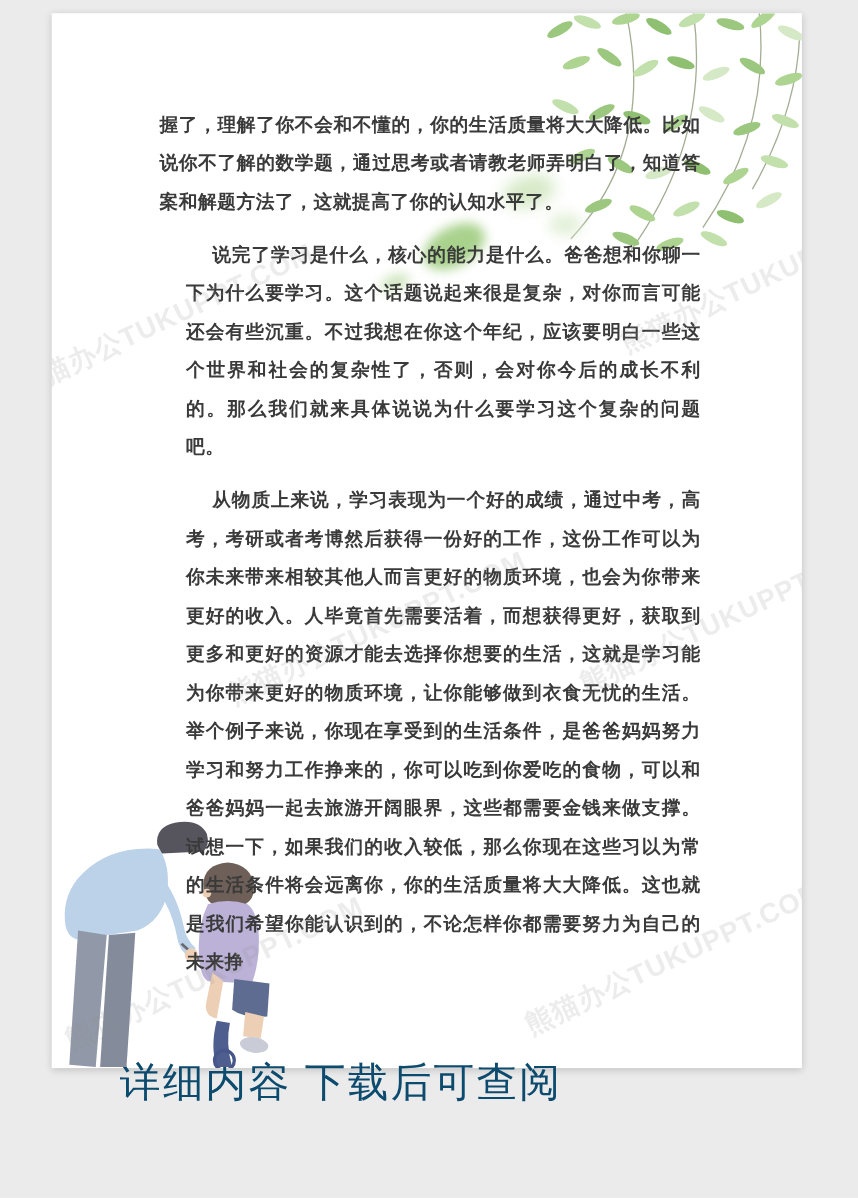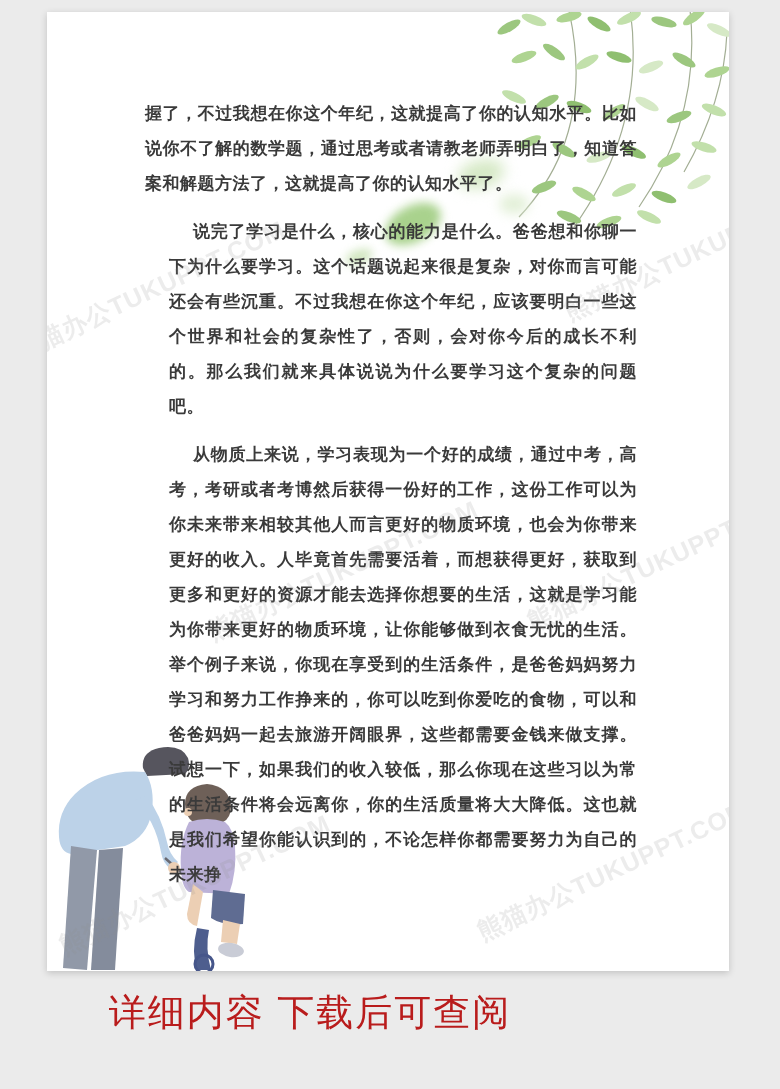--- a/index.html
+++ b/index.html
@@ -45,23 +45,23 @@
   
   .leaves{position:absolute;top:0;right:0;z-index:1;}
   .figure{position:absolute;left:0;top:730px;z-index:1;}
   .blob{position:absolute;z-index:1;border-radius:50%;}
   .blob1{left:336px;top:194px;width:60px;height:36px;background:#a9d28d;filter:blur(5px);transform:rotate(-28deg);}
   .blob2{left:410px;top:148px;width:48px;height:28px;background:#d6e9c6;filter:blur(7px);transform:rotate(-15deg);}
   .blob3{left:452px;top:182px;width:30px;height:20px;background:#e3f0d8;filter:blur(6px);}
   .blob4{left:298px;top:238px;width:28px;height:14px;background:#cfe5bd;filter:blur(5px);transform:rotate(-20deg);}
   
   .footer-caption{
-    position:absolute;left:0;top:988px;width:620px;
+    position:absolute;left:0;top:959px;width:620px;
     text-align:center;
-    font-size:37px;color:#b91c1c;letter-spacing:2px;
+    font-size:37px;color:#0c4a6e;letter-spacing:2px;
   }
 </style>
 </head>
 <body>
 
 <div class="stage">
 
   <div class="paper">
 
     <svg class="leaves" width="250" height="230" viewBox="0 0 250 230">
@@ -138,21 +138,21 @@
     </svg>
 
     <div class="watermark w1">熊猫办公TUKUPPT.COM</div>
     <div class="watermark w2">熊猫办公TUKUPPT.COM</div>
     <div class="watermark w3">熊猫办公TUKUPPT.COM</div>
     <div class="watermark w4">熊猫办公TUKUPPT.COM</div>
     <div class="watermark w5">熊猫办公TUKUPPT.COM</div>
     <div class="watermark w6">熊猫办公TUKUPPT.COM</div>
 
     <div class="content">
-      <p class="para">握了，不过我想在你这个年纪，这就提高了你的认知水平。比如说你不了解的数学题，通过思考或者请教老师弄明白了，知道答案和解题方法了，这就提高了你的认知水平了。</p>
+      <p class="para">握了，理解了你不会和不懂的，你的生活质量将大大降低。比如说你不了解的数学题，通过思考或者请教老师弄明白了，知道答案和解题方法了，这就提高了你的认知水平了。</p>
       <p class="para indent">说完了学习是什么，核心的能力是什么。爸爸想和你聊一下为什么要学习。这个话题说起来很是复杂，对你而言可能还会有些沉重。不过我想在你这个年纪，应该要明白一些这个世界和社会的复杂性了，否则，会对你今后的成长不利的。那么我们就来具体说说为什么要学习这个复杂的问题吧。</p>
       <p class="para indent">从物质上来说，学习表现为一个好的成绩，通过中考，高考，考研或者考博然后获得一份好的工作，这份工作可以为你未来带来相较其他人而言更好的物质环境，也会为你带来更好的收入。人毕竟首先需要活着，而想获得更好，获取到更多和更好的资源才能去选择你想要的生活，这就是学习能为你带来更好的物质环境，让你能够做到衣食无忧的生活。举个例子来说，你现在享受到的生活条件，是爸爸妈妈努力学习和努力工作挣来的，你可以吃到你爱吃的食物，可以和爸爸妈妈一起去旅游开阔眼界，这些都需要金钱来做支撑。试想一下，如果我们的收入较低，那么你现在这些习以为常的生活条件将会远离你，你的生活质量将大大降低。这也就是我们希望你能认识到的，不论怎样你都需要努力为自己的未来挣</p>
     </div>
 
   </div>
 
   <div class="footer-caption">详细内容 下载后可查阅</div>
 
 </div>
 

